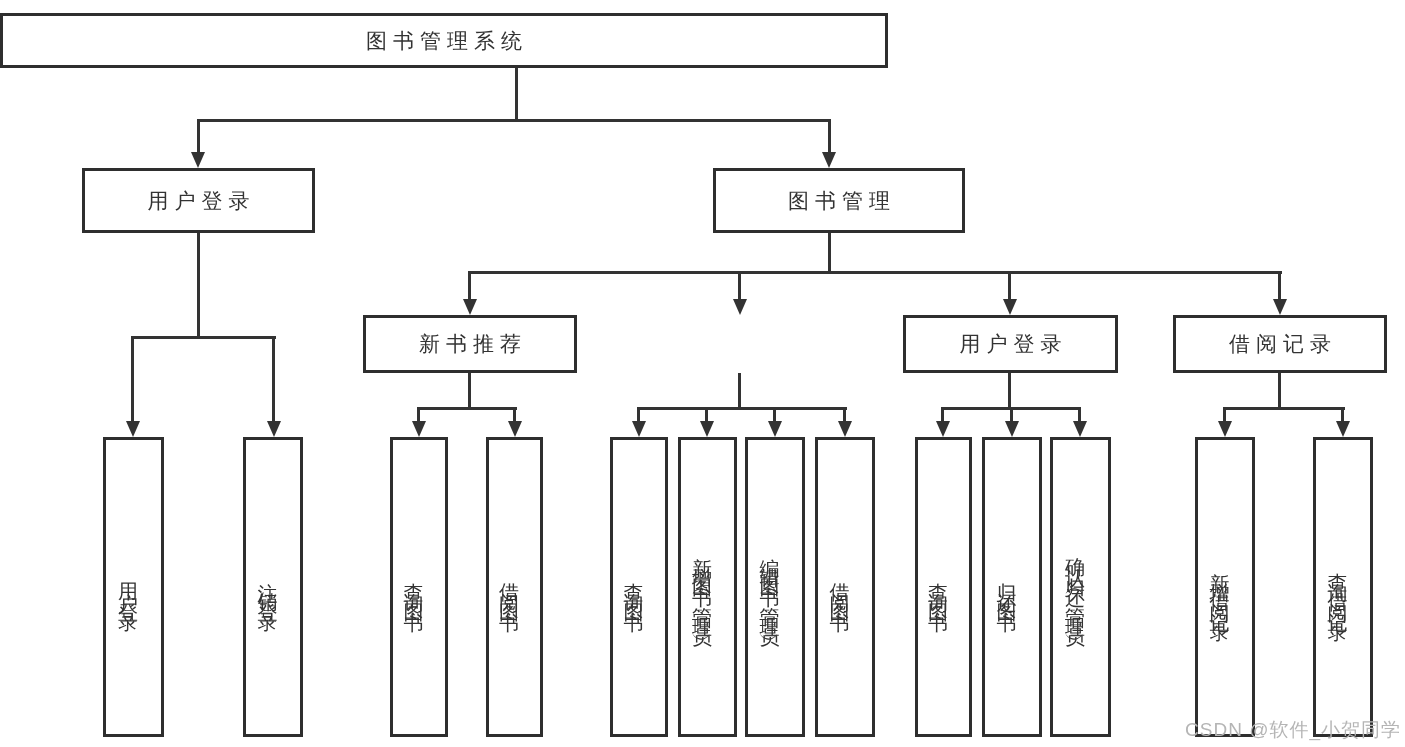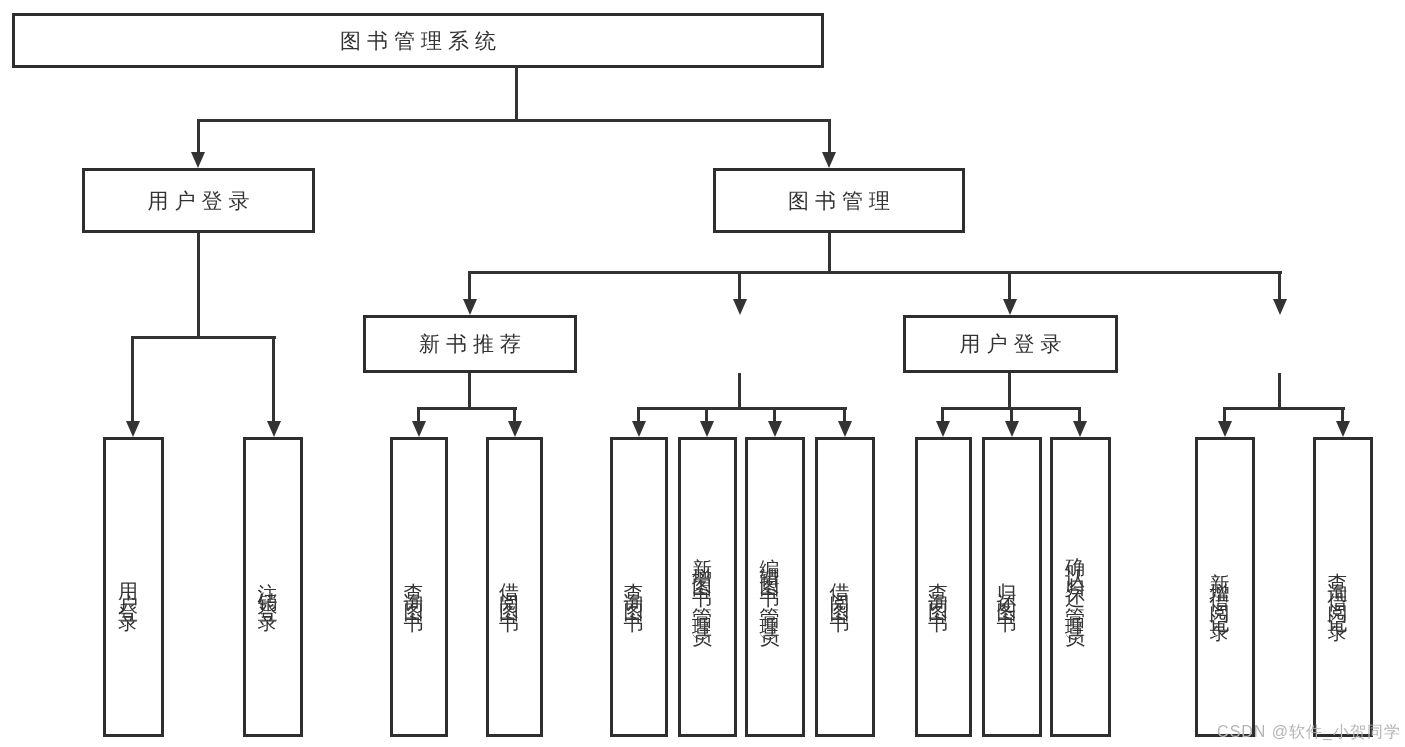--- a/index.html
+++ b/index.html
@@ -51,32 +51,32 @@
   .tri {
     position: absolute; width: 0; height: 0;
     border-left: 7px solid transparent;
     border-right: 7px solid transparent;
     border-top: 16px solid var(--line);
   }
   .watermark {
     position: absolute;
     right: 4px;
     bottom: 4px;
-    font-size: 16px;
+    font-size: 19px;
     color: var(--watermark);
     letter-spacing: 1px;
     white-space: nowrap;
   }
 </style>
 </head>
 <body>
 
 <div class="stage">
 
-  <div class="box" style="left:12px; top:13px; width:812px; height:55px;">
+  <div class="box" style="left:0; top:13px; width:888px; height:55px;">
     <span class="hlabel">图书管理系统</span>
   </div>
 
   <div class="vl" style="left:515px; top:68px; height:53px;"></div>
   <div class="hl" style="left:197px; top:119px; width:634px;"></div>
   <div class="vl" style="left:197px; top:119px; height:33px;"></div>
   <div class="tri" style="left:191px; top:152px;"></div>
   <div class="vl" style="left:828px; top:119px; height:33px;"></div>
   <div class="tri" style="left:822px; top:152px;"></div>
 
@@ -104,20 +104,23 @@
   <div class="tri" style="left:1003px; top:299px;"></div>
   <div class="vl" style="left:1278px; top:271px; height:28px;"></div>
   <div class="tri" style="left:1273px; top:299px;"></div>
 
   <div class="box" style="left:363px; top:315px; width:214px; height:58px;">
     <span class="hlabel">新书推荐</span>
   </div>
   <div class="box" style="left:903px; top:315px; width:215px; height:58px;">
     <span class="hlabel">用户登录</span>
   </div>
+  <div class="box" style="left:1173px; top:315px; width:214px; height:58px;">
+    <span class="hlabel">借阅记录</span>
+  </div>
 
   <div class="vl" style="left:468px; top:373px; height:37px;"></div>
   <div class="hl" style="left:418px; top:407px; width:99px;"></div>
   <div class="vl" style="left:417px; top:407px; height:14px;"></div>
   <div class="tri" style="left:412px; top:421px;"></div>
   <div class="vl" style="left:513px; top:407px; height:14px;"></div>
   <div class="tri" style="left:508px; top:421px;"></div>
 
   <div class="vl" style="left:738px; top:373px; height:37px;"></div>
   <div class="hl" style="left:638px; top:407px; width:209px;"></div>

